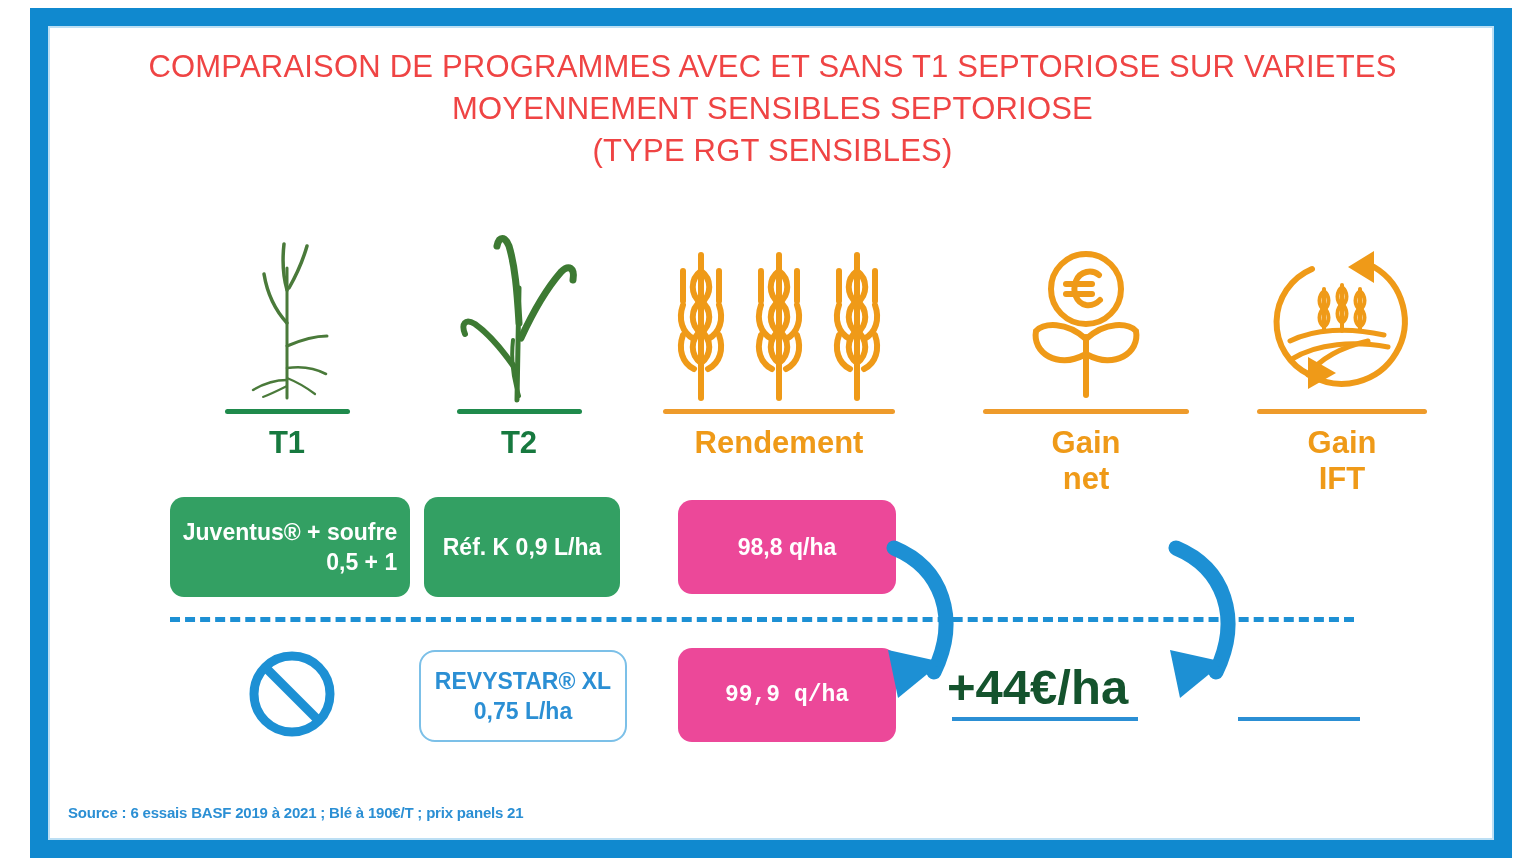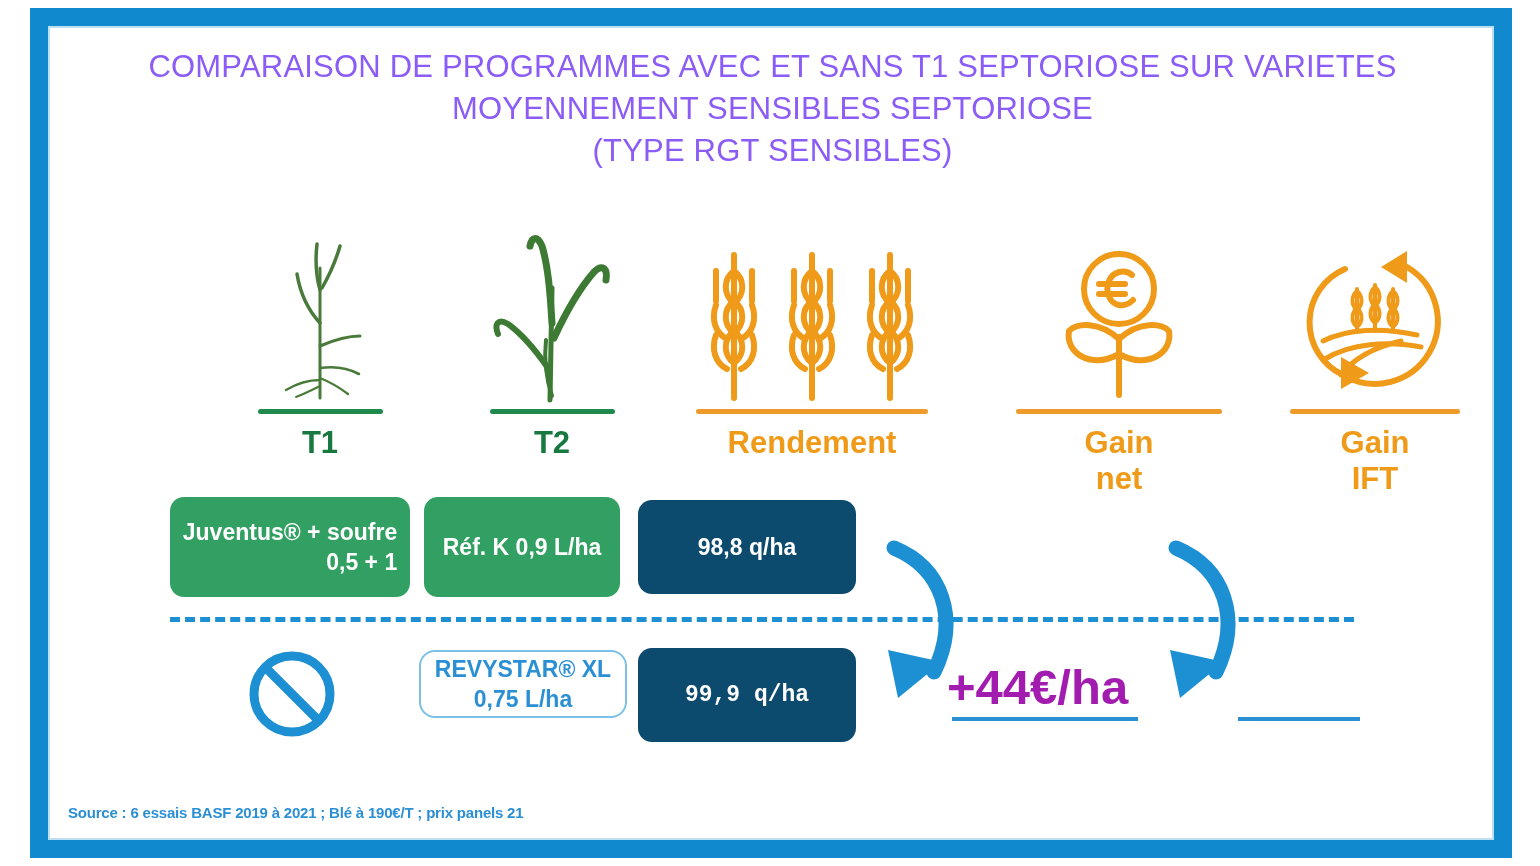--- a/index.html
+++ b/index.html
@@ -29,32 +29,32 @@
     border: 2px solid #bcdff4;
     pointer-events: none;
   }
 
   
   .title {
     position: absolute;
     left: 90px; top: 46px;
     width: 1365px;
     text-align: center;
-    color: #8b5cf6;
+    color: #ef4444;
     font-size: 31px;
     line-height: 42px;
     letter-spacing: 0.2px;
     font-weight: 400;
   }
   .title .line { display: block; white-space: nowrap; }
 
   
   .columns {
     position: absolute;
-    left: 77px; top: 228px;
+    left: 44px; top: 228px;
     width: 1420px; height: 260px;
   }
   .col {
     position: absolute;
     top: 0;
     text-align: center;
   }
   .col-icon {
     height: 175px;
     display: flex;
@@ -98,56 +98,56 @@
     border-radius: 14px;
     display: flex;
     align-items: center;
     justify-content: center;
     text-align: center;
     font-weight: bold;
     line-height: 30px;
     padding: 4px 10px;
   }
   .pill.green { background: #33a063; color: #ffffff; font-size: 23px; }
-  .pill.orange { background: #0c4a6e; color: #ffffff; font-size: 23px; }
+  .pill.orange { background: #ec4899; color: #ffffff; font-size: 23px; margin-left: 40px; }
   .pill.outline {
     background: #ffffff;
     color: #2b8fd4;
     font-size: 23px;
     border: 2px solid #7cc0e8;
     border-radius: 16px;
   }
 
   
   #pill-t1-r1   { left: 170px; top: 497px; width: 240px; height: 100px; text-align: right; }
   #pill-t2-r1   { left: 424px; top: 497px; width: 196px; height: 100px; }
   #pill-rend-r1 { left: 638px; top: 500px; width: 218px; height: 94px; }
   
-  #pill-t2-r2   { left: 419px; top: 650px; width: 208px; height: 68px; }
+  #pill-t2-r2   { left: 419px; top: 650px; width: 208px; height: 92px; }
   #pill-rend-r2 { left: 638px; top: 648px; width: 218px; height: 94px; font-family: Liberation Mono, monospace; }
 
   
   #no-treatment {
     position: absolute;
     left: 246px; top: 648px;
     width: 92px; height: 92px;
   }
 
   
   .dashed {
     position: absolute;
     left: 170px; top: 617px;
     width: 1184px; height: 0;
     border-top: 5px dashed #1d90d4;
   }
 
   
   .gain-val {
     position: absolute;
-    color: #a21caf;
+    color: #14532d;
     font-size: 49px;
     font-weight: bold;
     line-height: 54px;
     white-space: nowrap;
   }
   .gain-underline {
     position: absolute;
     height: 4px;
     background: #2b8fd4;
   }

